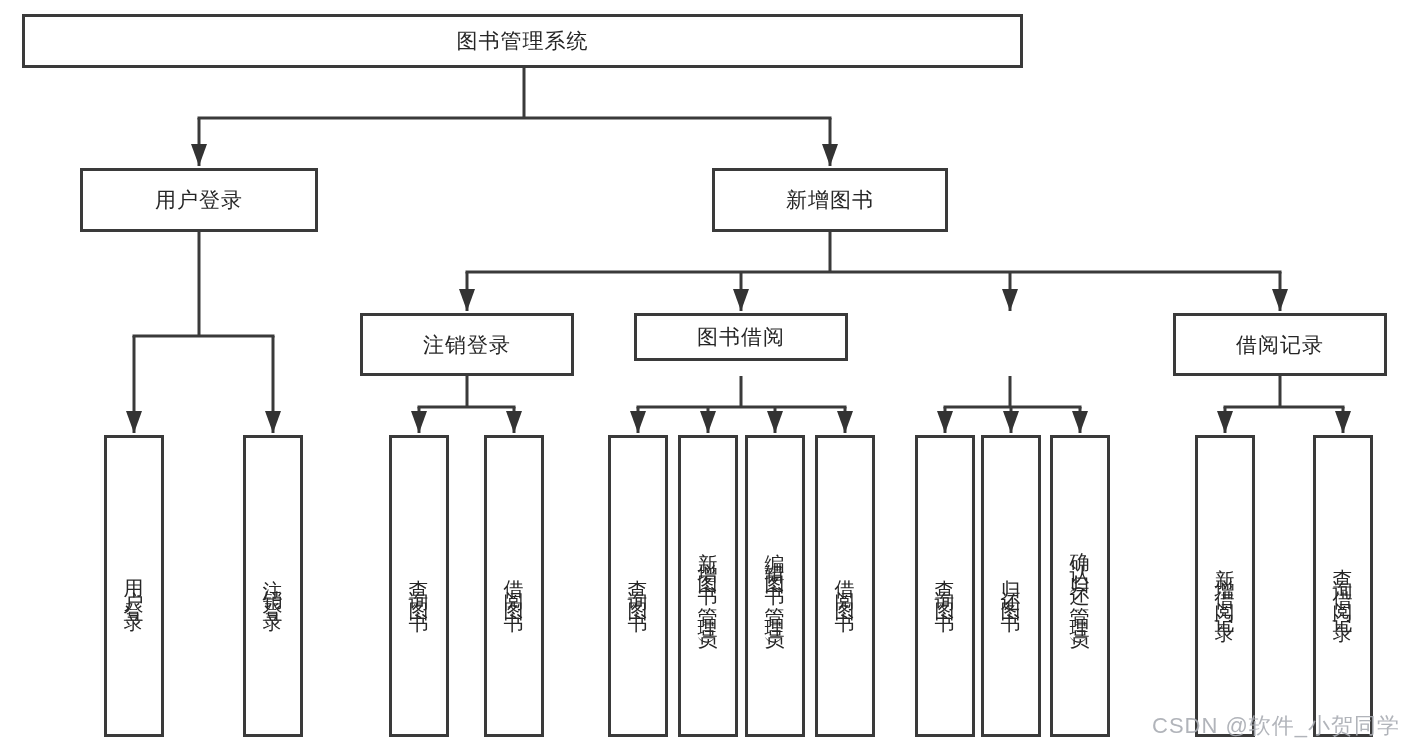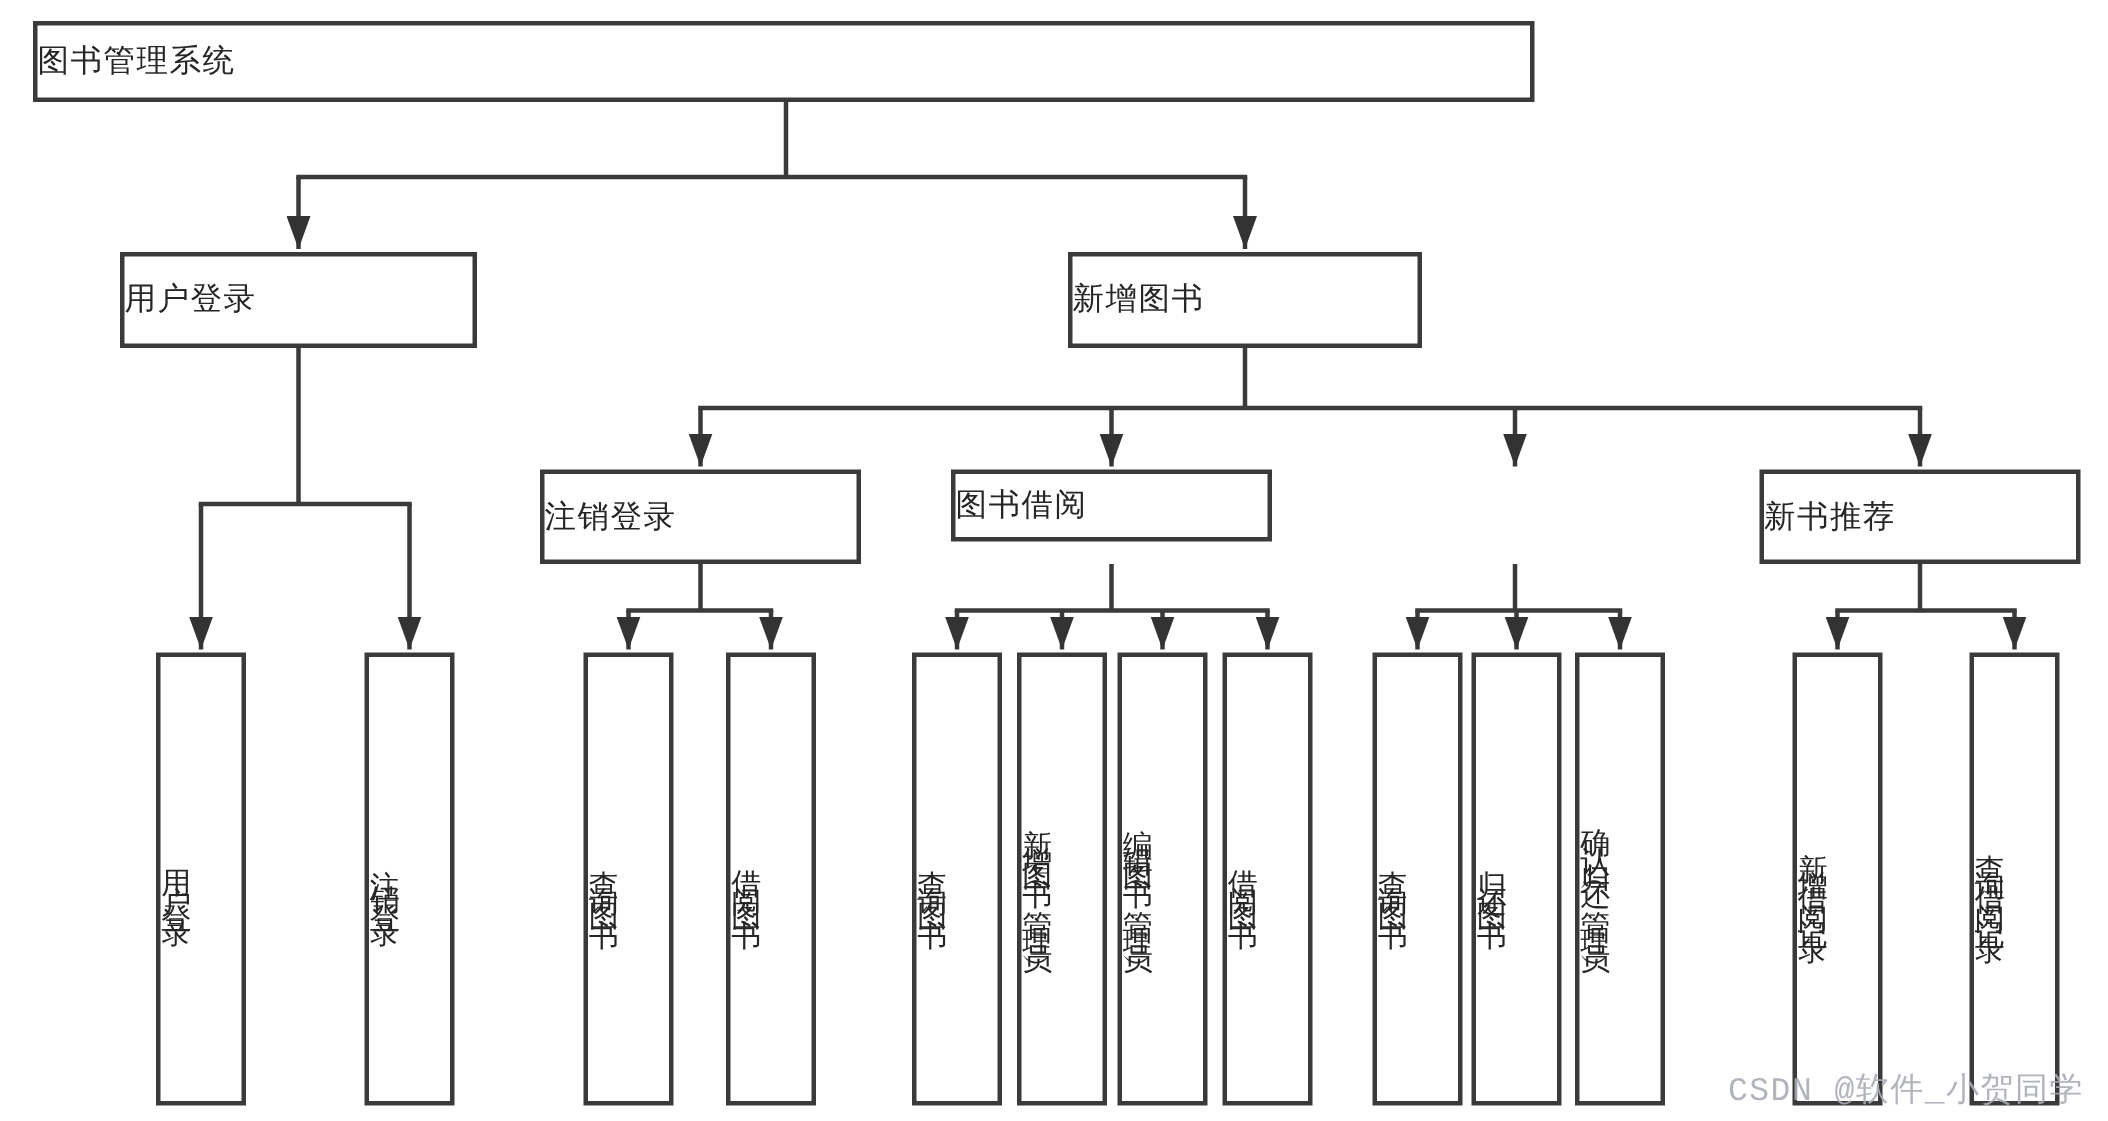--- a/index.html
+++ b/index.html
@@ -21,21 +21,21 @@
     top: 0;
     z-index: 0;
   }
   .node {
     position: absolute;
     box-sizing: border-box;
     background: #ffffff;
     border: 3px solid #3a3a3a;
     display: flex;
     align-items: center;
-    justify-content: flex-start;
+    justify-content: center;
     z-index: 1;
   }
   .hlabel {
     font-size: 21px;
     color: #262626;
     letter-spacing: 1px;
     white-space: nowrap;
     line-height: 1.2;
   }
   .vlabel {
@@ -48,21 +48,20 @@
   }
   .watermark {
     position: absolute;
     left: 1152px;
     top: 711px;
     font-size: 22px;
     color: rgba(168, 172, 179, 0.9);
     letter-spacing: 1px;
     white-space: nowrap;
     z-index: 5;
-    font-family: Liberation Mono, monospace;
   }
 </style>
 </head>
 <body>
 
 <div class="canvas">
 
   <svg class="connectors" width="1405" height="747" viewBox="0 0 1405 747">
     <defs>
       <marker id="arw" viewBox="0 0 22 16" refX="22" refY="8" markerUnits="userSpaceOnUse" markerWidth="22" markerHeight="16" orient="auto">
@@ -117,21 +116,21 @@
     <span class="hlabel">新增图书</span>
   </div>
 
   <div class="node" style="left:360px;top:313px;width:214px;height:63px">
     <span class="hlabel">注销登录</span>
   </div>
   <div class="node" style="left:634px;top:313px;width:214px;height:48px">
     <span class="hlabel">图书借阅</span>
   </div>
   <div class="node" style="left:1173px;top:313px;width:214px;height:63px">
-    <span class="hlabel">新书推荐</span>
+    <span class="hlabel">借阅记录</span>
   </div>
 
   <div class="node" style="left:104px;top:435px;width:60px;height:302px">
     <span class="vlabel">用户登录</span>
   </div>
   <div class="node" style="left:243px;top:435px;width:60px;height:302px">
     <span class="vlabel">注销登录</span>
   </div>
 
   <div class="node" style="left:389px;top:435px;width:60px;height:302px">

